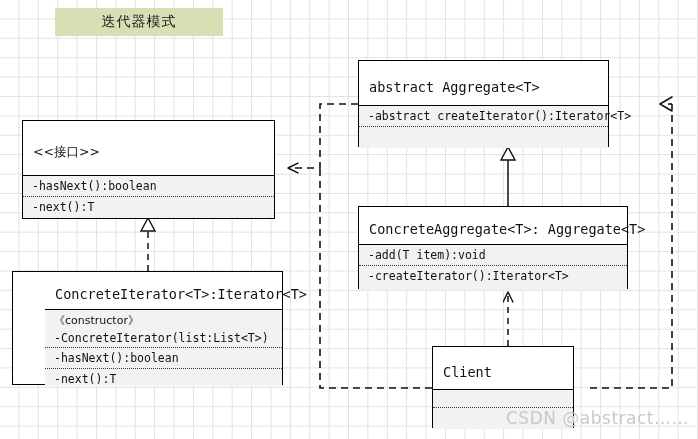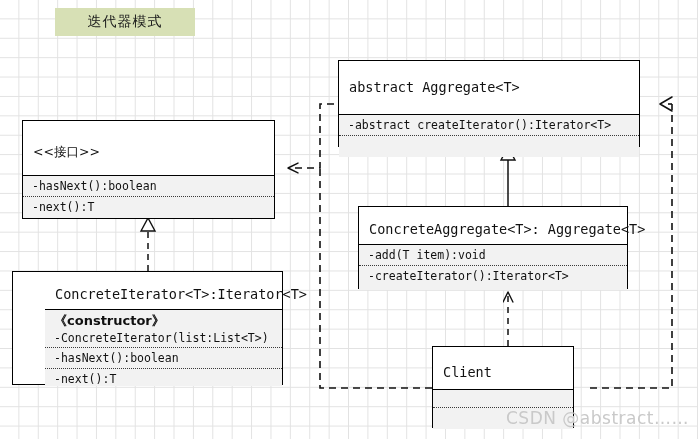--- a/index.html
+++ b/index.html
@@ -24,21 +24,21 @@
     position: absolute;
     left: 0; top: 0;
     width: 698px;
     height: 439px;
     pointer-events: none;
   }
   .banner {
     position: absolute;
     left: 55px;
     top: 8px;
-    width: 140px;
+    width: 168px;
     height: 28px;
     background: #d7e0b5;
     display: flex;
     align-items: center;
     justify-content: center;
     font-family: "DejaVu Sans", "Liberation Sans", sans-serif;
     font-size: 14px;
     color: #1b1b1b;
     letter-spacing: 1px;
   }
@@ -79,24 +79,23 @@
     line-height: 20px;
     padding: 0 6px 0 9px;
     white-space: nowrap;
     border-bottom: 1px dotted #3a3a3a;
     box-sizing: border-box;
   }
   .uml-row:last-child { border-bottom: none; }
   .uml-row.nodiv { border-bottom: none; }
   .uml-row.guillemet {
     font-family: "DejaVu Sans", "Liberation Sans", sans-serif;
-    font-size: 13px;
+    font-size: 11px;
     line-height: 17px;
     padding-top: 2px;
-    font-weight: bold;
   }
   .uml-row.tight { line-height: 18px; }
   .uml-row.empty { height: 18px; }
   .watermark {
     position: absolute;
     left: 506px;
     top: 408px;
     font-family: "DejaVu Sans", "Liberation Sans", sans-serif;
     font-size: 17px;
     color: #c9c9c9;
@@ -165,25 +164,25 @@
       <div class="cname">ConcreteIterator&lt;T&gt;:Iterator&lt;T&gt;</div>
     </div>
     <div class="uml-body" style="height:77px;">
       <div class="uml-row guillemet nodiv">《constructor》</div>
       <div class="uml-row tight">-ConcreteIterator(list:List&lt;T&gt;)</div>
       <div class="uml-row">-hasNext():boolean</div>
       <div class="uml-row">-next():T</div>
     </div>
   </div>
 
-  <div class="uml-box" style="left:338px; top:60px; width:302px; height:87px;">
+  <div class="uml-box" style="left:358px; top:60px; width:251px; height:87px;">
     <div class="uml-head" style="height:44px;">
       <div class="cname">abstract Aggregate&lt;T&gt;</div>
     </div>
-    <div class="uml-body" style="height:43px;margin-top:9px;">
+    <div class="uml-body" style="height:43px;">
       <div class="uml-row">-abstract createIterator():Iterator&lt;T&gt;</div>
       <div class="uml-row empty"></div>
     </div>
   </div>
 
   <div class="uml-box" style="left:358px; top:206px; width:270px; height:83px;">
     <div class="uml-head" style="height:37px;">
       <div class="cname">ConcreteAggregate&lt;T&gt;: Aggregate&lt;T&gt;</div>
     </div>
     <div class="uml-body" style="height:46px;">

